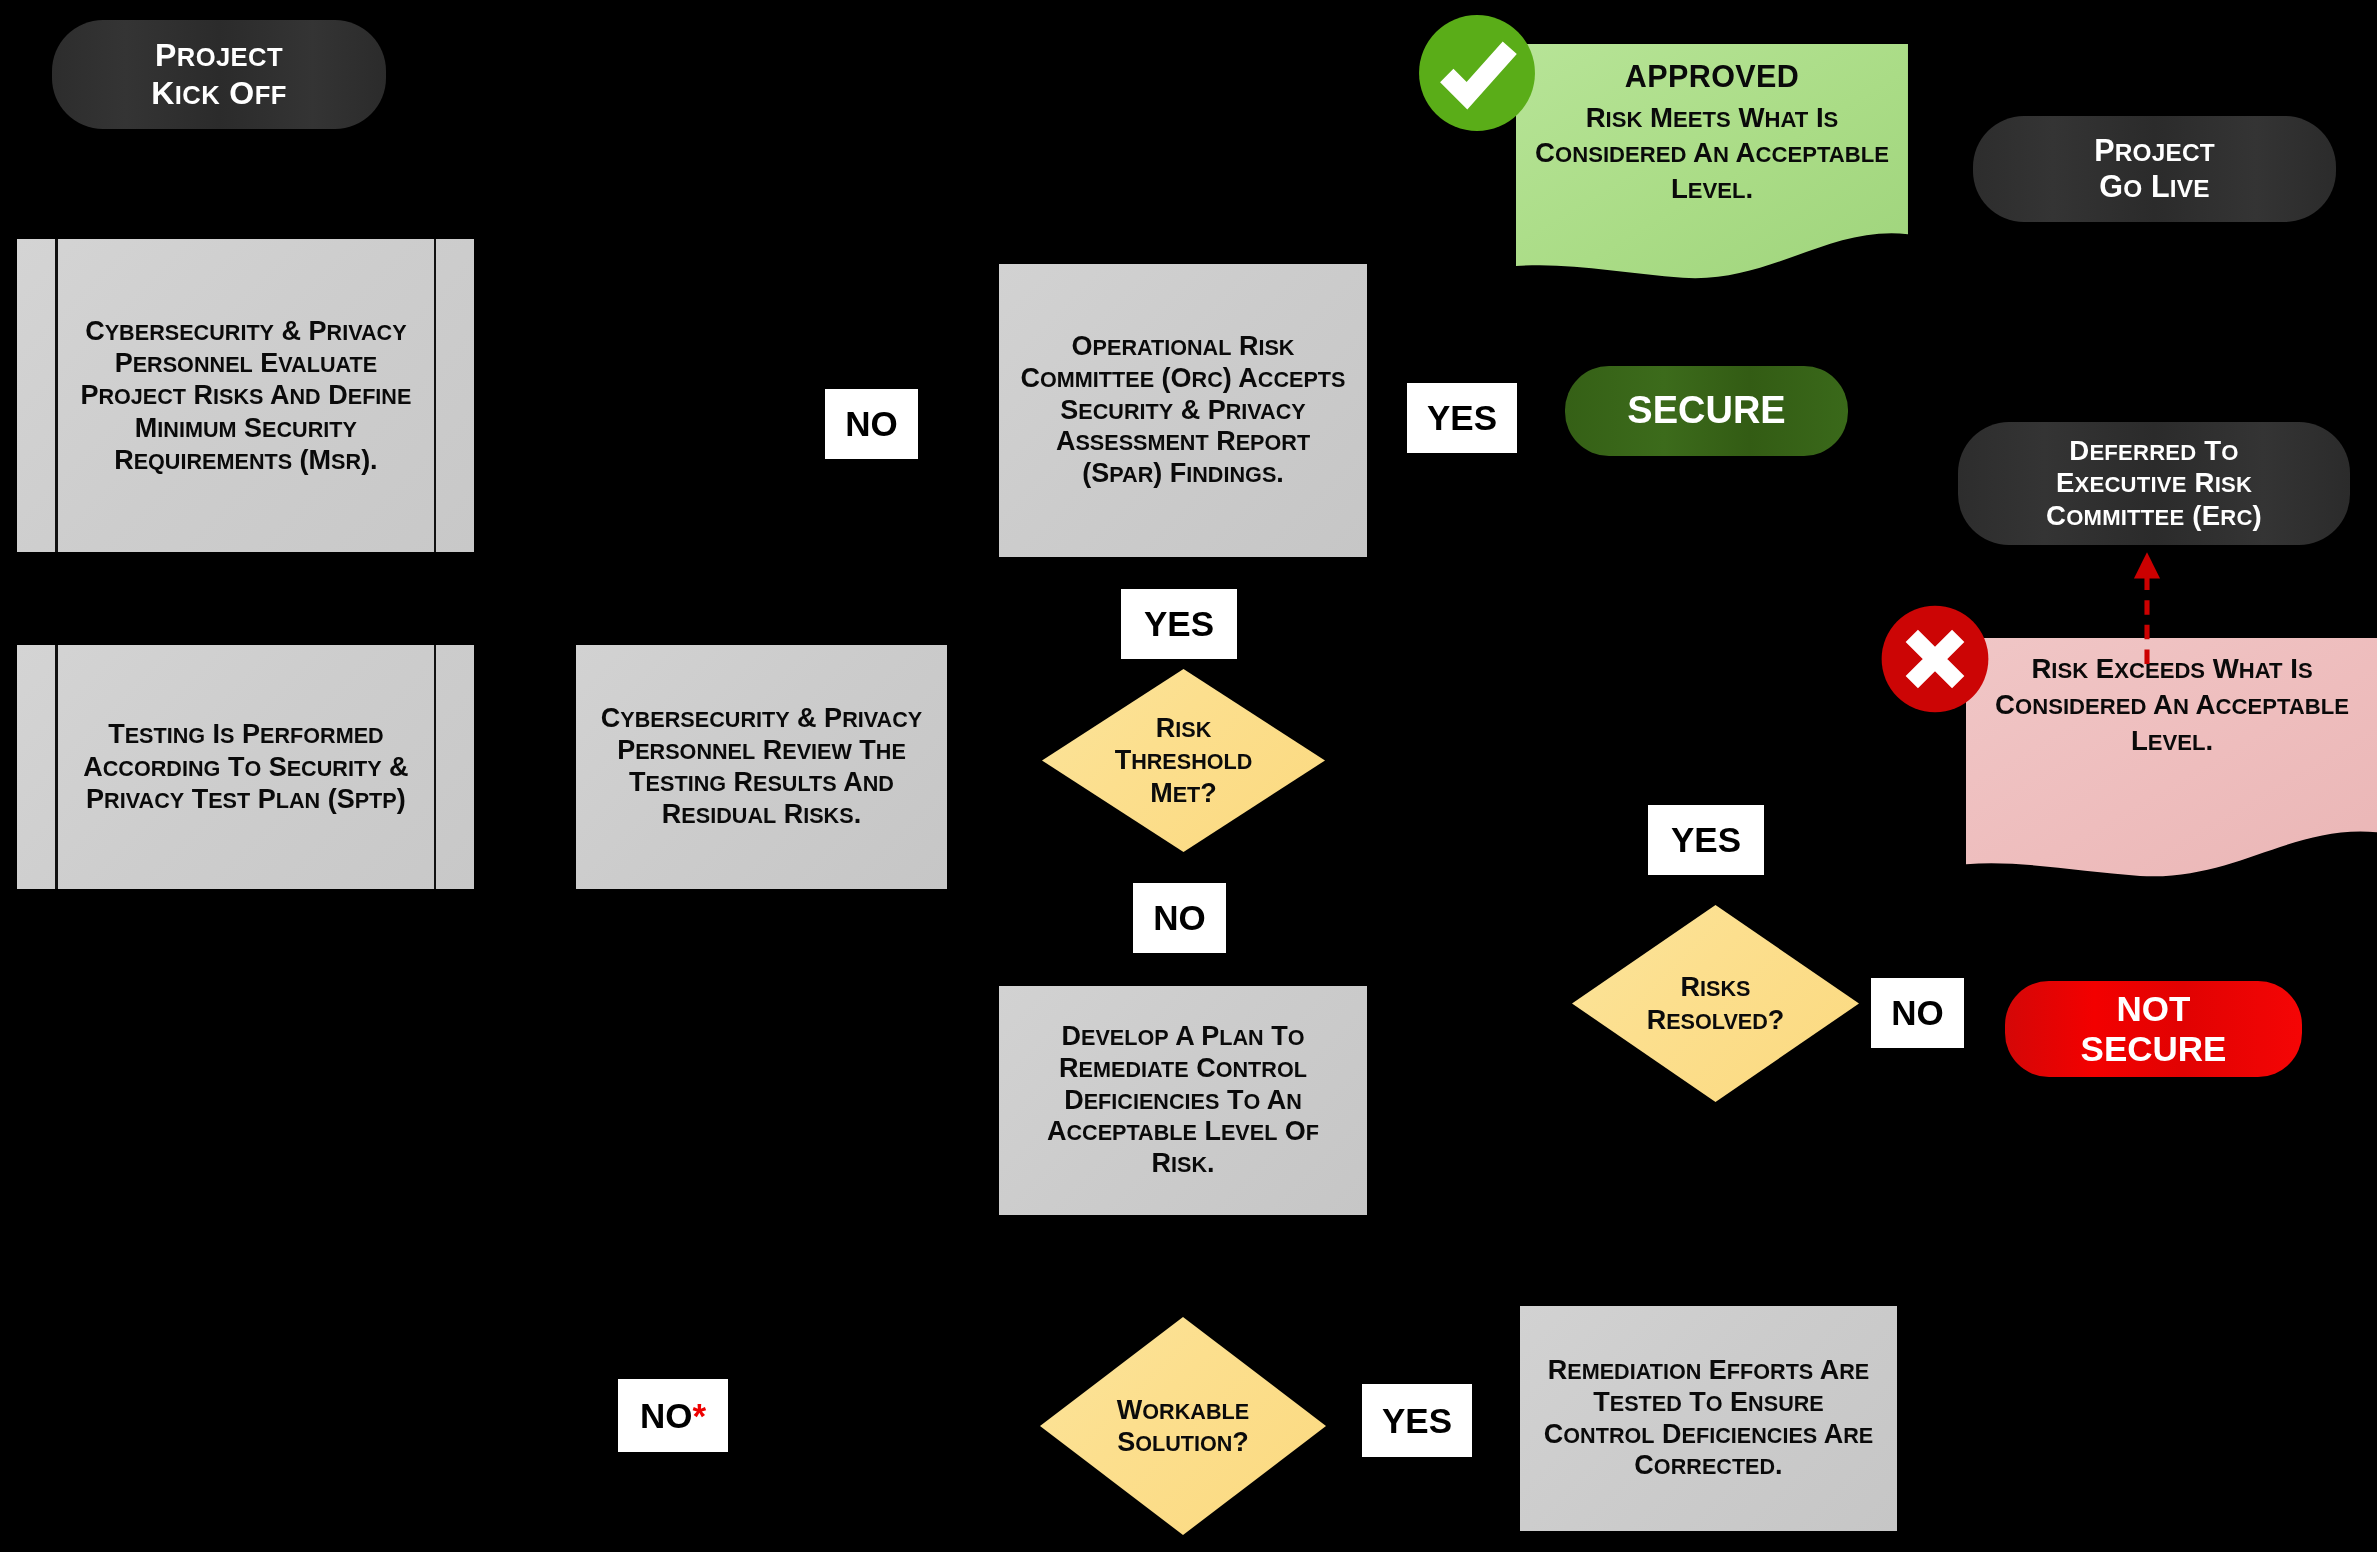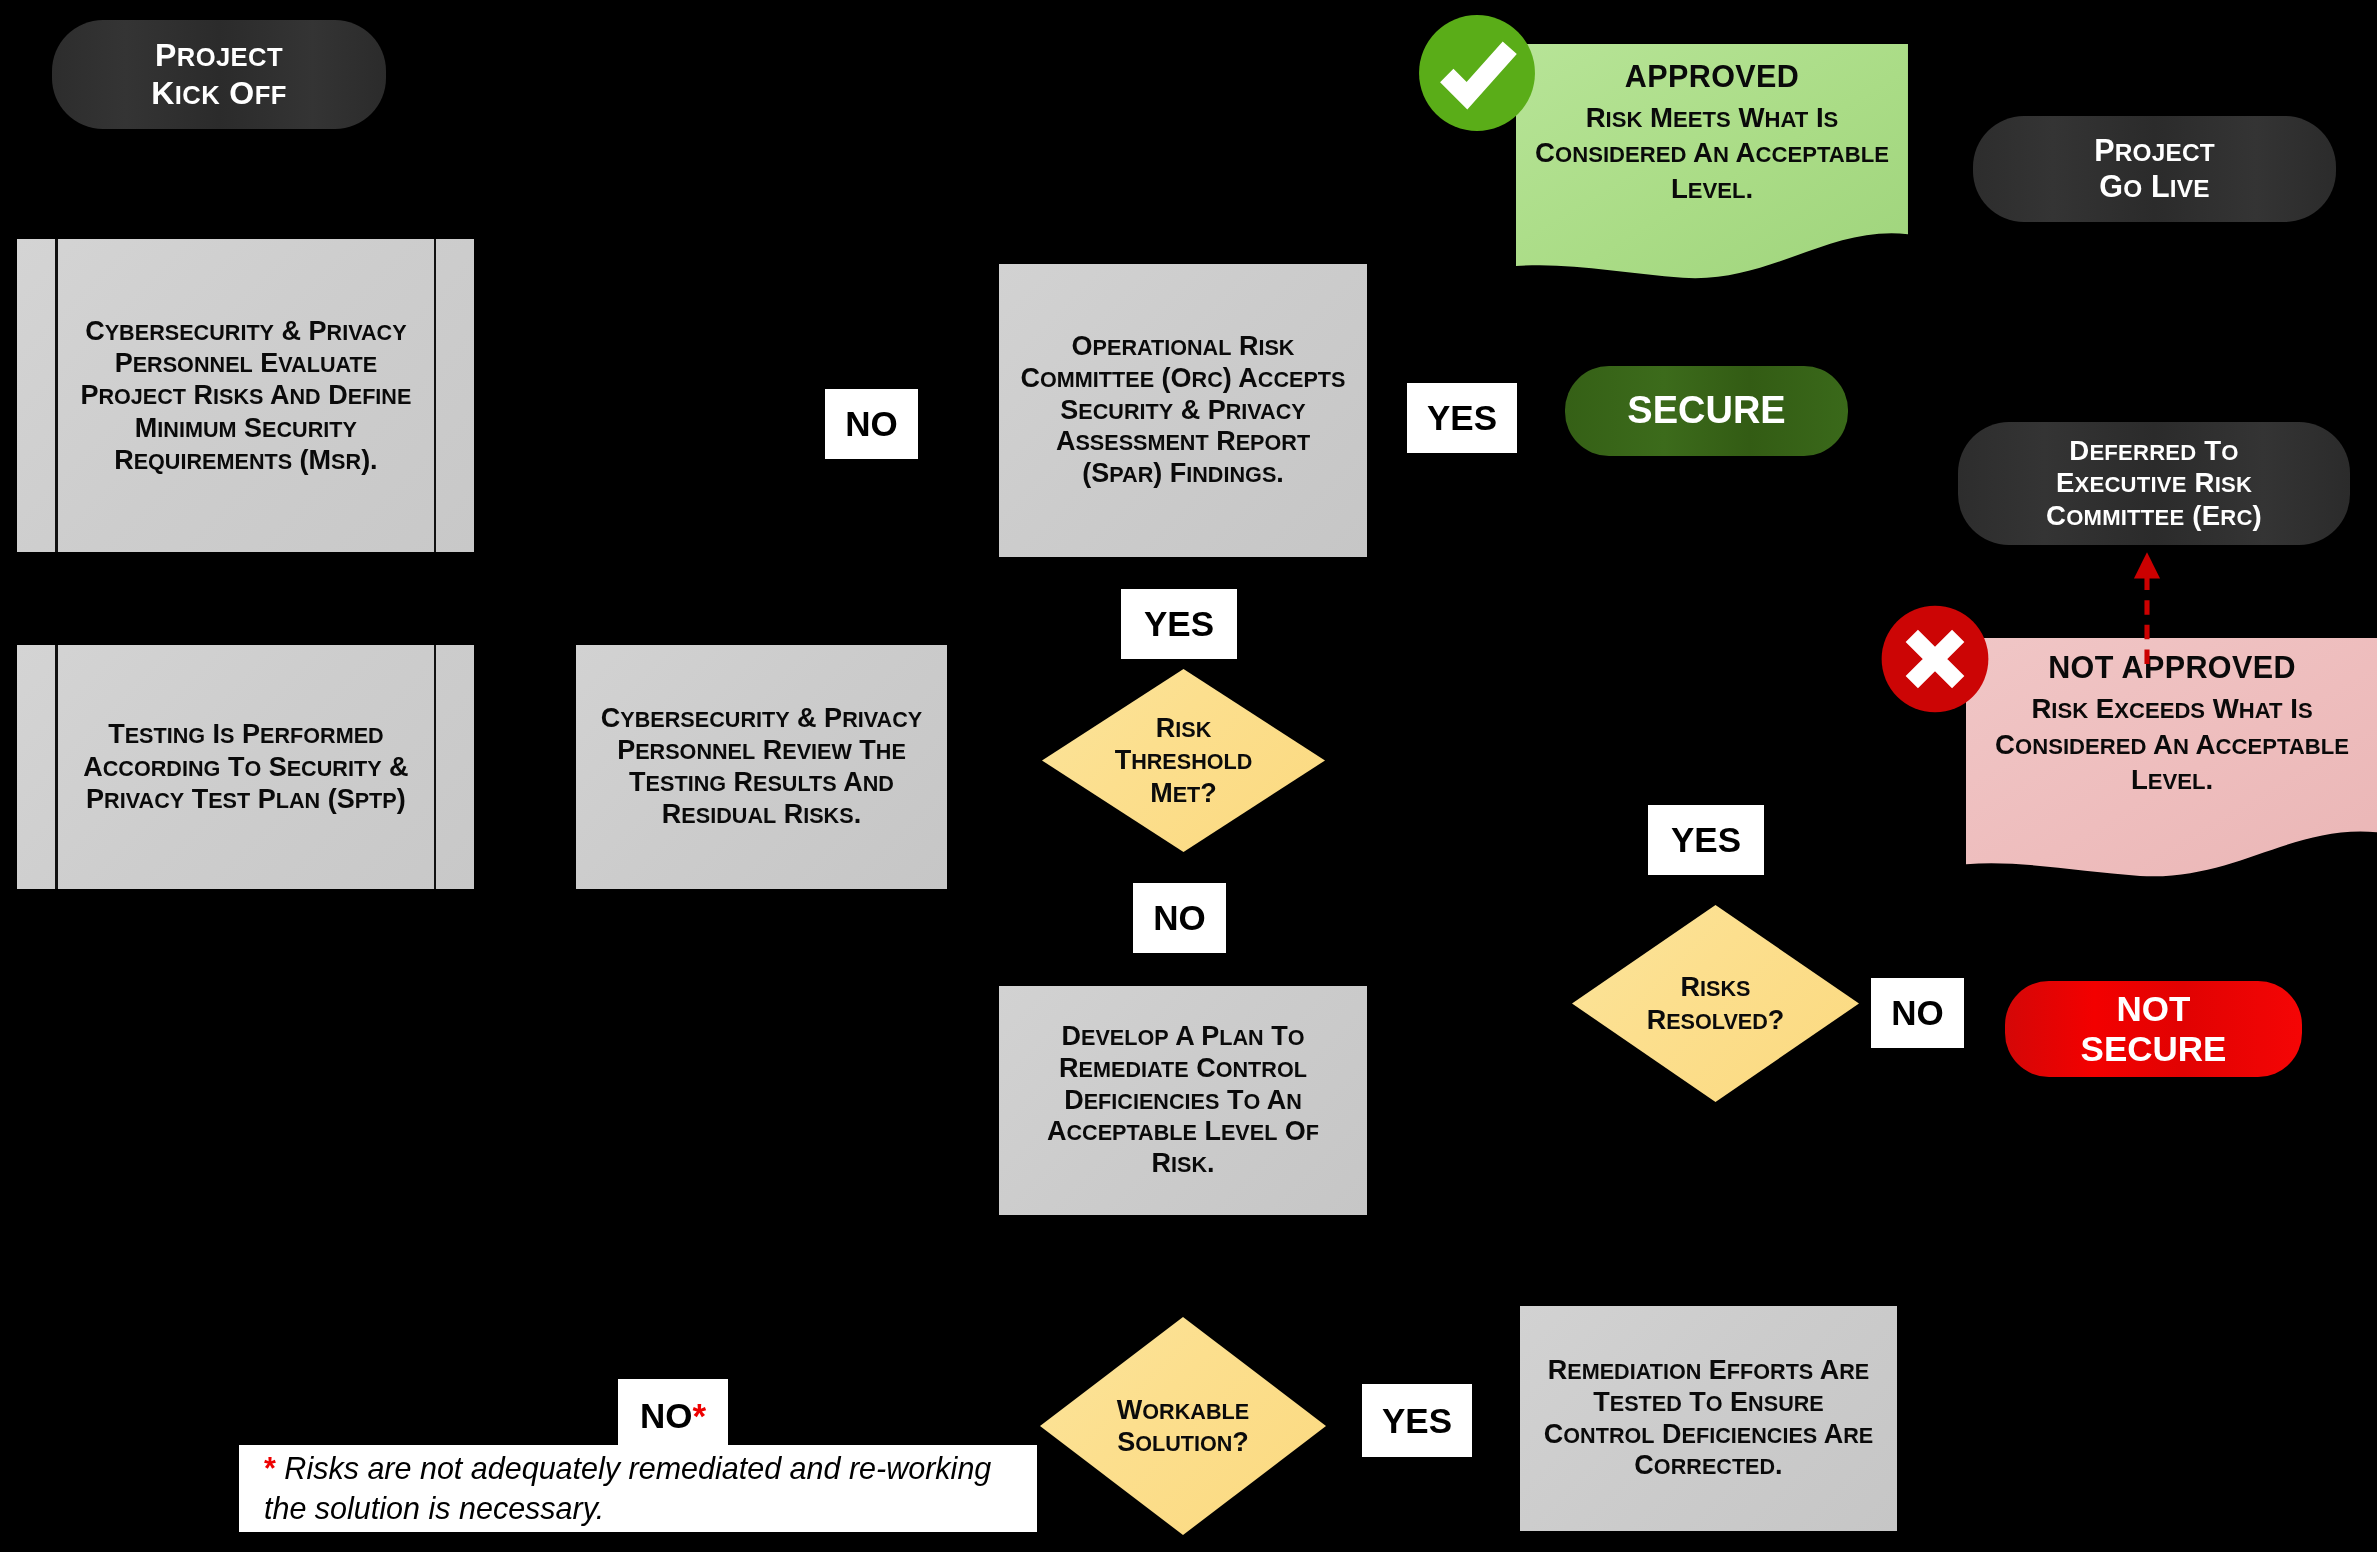--- a/index.html
+++ b/index.html
@@ -218,41 +218,35 @@
       <defs>
         <linearGradient id="pinkGrad" x1="0" y1="0" x2="1" y2="1">
           <stop offset="0%" stop-color="#f0c6c6"></stop>
           <stop offset="55%" stop-color="#eebdbd"></stop>
           <stop offset="100%" stop-color="#eab6b6"></stop>
         </linearGradient>
       </defs>
       <path d="M0,0 L568,0 L568,268 C450,256 370,336 240,328 C155,322 75,306 0,312 Z" fill="url(#pinkGrad)"></path>
     </svg>
     <div class="note-txt" style="padding:10.2px 16px 0 16px;">
-      <div style="font-size:30.5px;letter-spacing:0.4px;">NOT APPROVED</div>
       <div style="font-size:27.6px;margin-top:2.9px;"><span style="font-size:1em;">R</span><span style="font-size:0.80em;">I</span><span style="font-size:0.80em;">S</span><span style="font-size:0.80em;">K</span> <span style="font-size:1em;">E</span><span style="font-size:0.80em;">X</span><span style="font-size:0.80em;">C</span><span style="font-size:0.80em;">E</span><span style="font-size:0.80em;">E</span><span style="font-size:0.80em;">D</span><span style="font-size:0.80em;">S</span> <span style="font-size:1em;">W</span><span style="font-size:0.80em;">H</span><span style="font-size:0.80em;">A</span><span style="font-size:0.80em;">T</span> <span style="font-size:1em;">I</span><span style="font-size:0.80em;">S</span> <span style="font-size:1em;">C</span><span style="font-size:0.80em;">O</span><span style="font-size:0.80em;">N</span><span style="font-size:0.80em;">S</span><span style="font-size:0.80em;">I</span><span style="font-size:0.80em;">D</span><span style="font-size:0.80em;">E</span><span style="font-size:0.80em;">R</span><span style="font-size:0.80em;">E</span><span style="font-size:0.80em;">D</span> <span style="font-size:1em;">A</span><span style="font-size:0.80em;">N</span> <span style="font-size:1em;">A</span><span style="font-size:0.80em;">C</span><span style="font-size:0.80em;">C</span><span style="font-size:0.80em;">E</span><span style="font-size:0.80em;">P</span><span style="font-size:0.80em;">T</span><span style="font-size:0.80em;">A</span><span style="font-size:0.80em;">B</span><span style="font-size:0.80em;">L</span><span style="font-size:0.80em;">E</span> <span style="font-size:1em;">L</span><span style="font-size:0.80em;">E</span><span style="font-size:0.80em;">V</span><span style="font-size:0.80em;">E</span><span style="font-size:0.80em;">L</span>.</div>
     </div>
   </div>
 
   <div class="badge badge-secure" style="left:1565px;top:366px;width:283px;height:90px;font-size:38px;">
     <span>SECURE</span>
   </div>
 
   <div class="badge badge-notsecure" style="left:2005px;top:981px;width:297px;height:96px;font-size:35px;">
     <span>
       <span>NOT</span><br>
       <span>SECURE</span>
     </span>
   </div>
 
-  <div class="footnote" style="left:239px;top:1445px;width:798px;height:87px;padding:0 25px;font-size:30.5px;">
-    <div style="line-height:1.3;">
-      <span class="star">*</span><span> Risks are not adequately remediated and re-working the solution is necessary.</span>
-    </div>
-  </div>
 
   <svg class="icon" style="left:1414px;top:10.2px;width:126px;height:126px;" viewBox="0 0 100 100">
     <circle cx="50" cy="50" r="46" fill="#5aad18"></circle>
     <path d="M26 52 L42 68 L76 30" fill="none" stroke="#ffffff" stroke-width="15" stroke-linecap="butt" stroke-linejoin="miter"></path>
   </svg>
 
   <svg class="icon" style="left:1877px;top:601px;width:116px;height:116px;" viewBox="0 0 100 100">
     <circle cx="50" cy="50" r="46" fill="#cc0505"></circle>
     <path d="M30 30 L70 70 M70 30 L30 70" fill="none" stroke="#ffffff" stroke-width="15" stroke-linecap="butt"></path>
   </svg>

